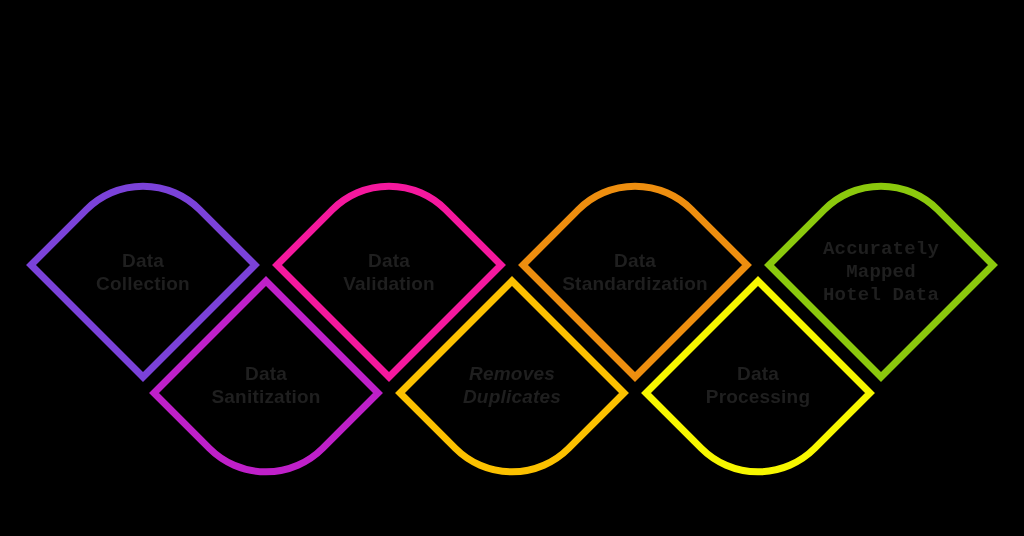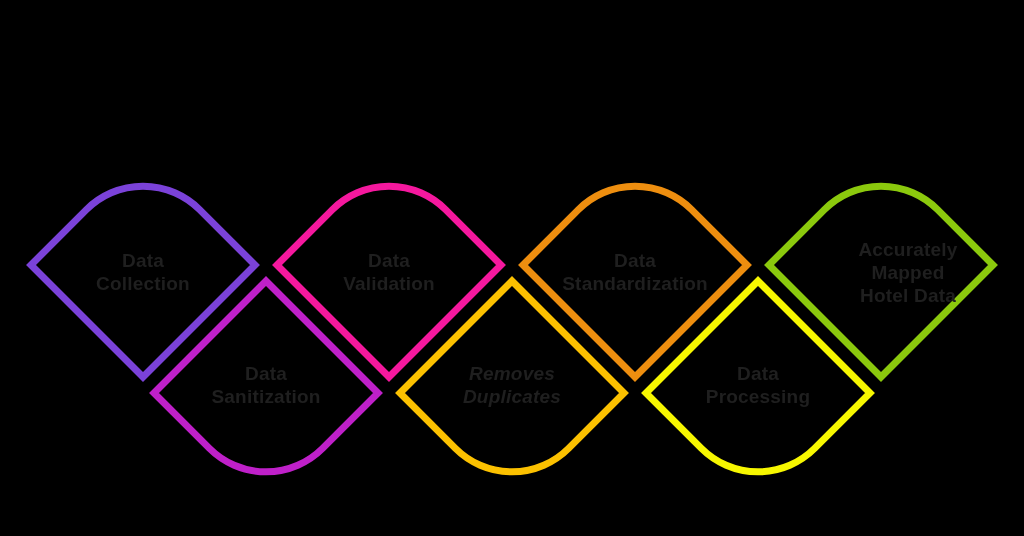--- a/index.html
+++ b/index.html
@@ -49,17 +49,17 @@
       <div class="stage-label" style="left: 166px; top: 362px;">Data
 Sanitization</div>
       <div class="stage-label" style="left: 289px; top: 249px;">Data
 Validation</div>
       <div class="stage-label" style="left: 412px; top: 362px; font-style: italic;">Removes
 Duplicates</div>
       <div class="stage-label" style="left: 535px; top: 249px;">Data
 Standardization</div>
       <div class="stage-label" style="left: 658px; top: 362px;">Data
 Processing</div>
-      <div class="stage-label" style="left: 808px; top: 237.5px;">Accurately
+      <div class="stage-label" style="left: 781px; top: 237.5px; font-family: Liberation Mono, monospace;">Accurately
 Mapped
 Hotel Data</div>
     </div>
 </div>
 
 </body></html>

